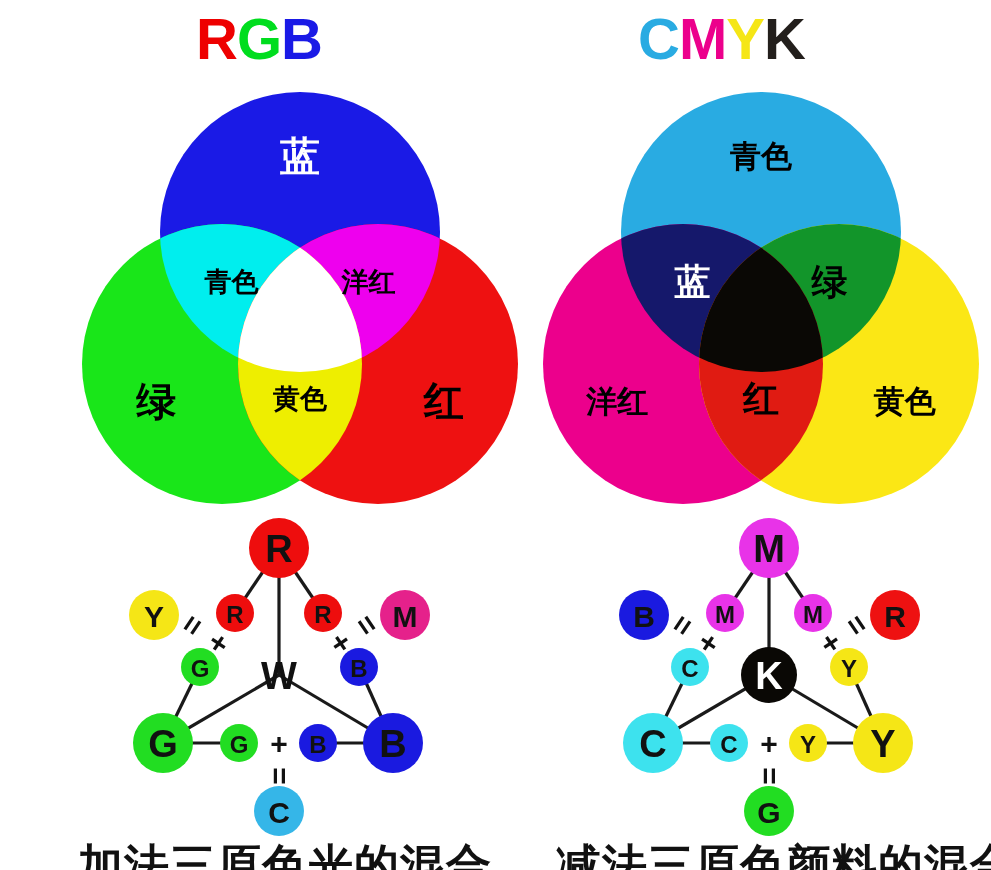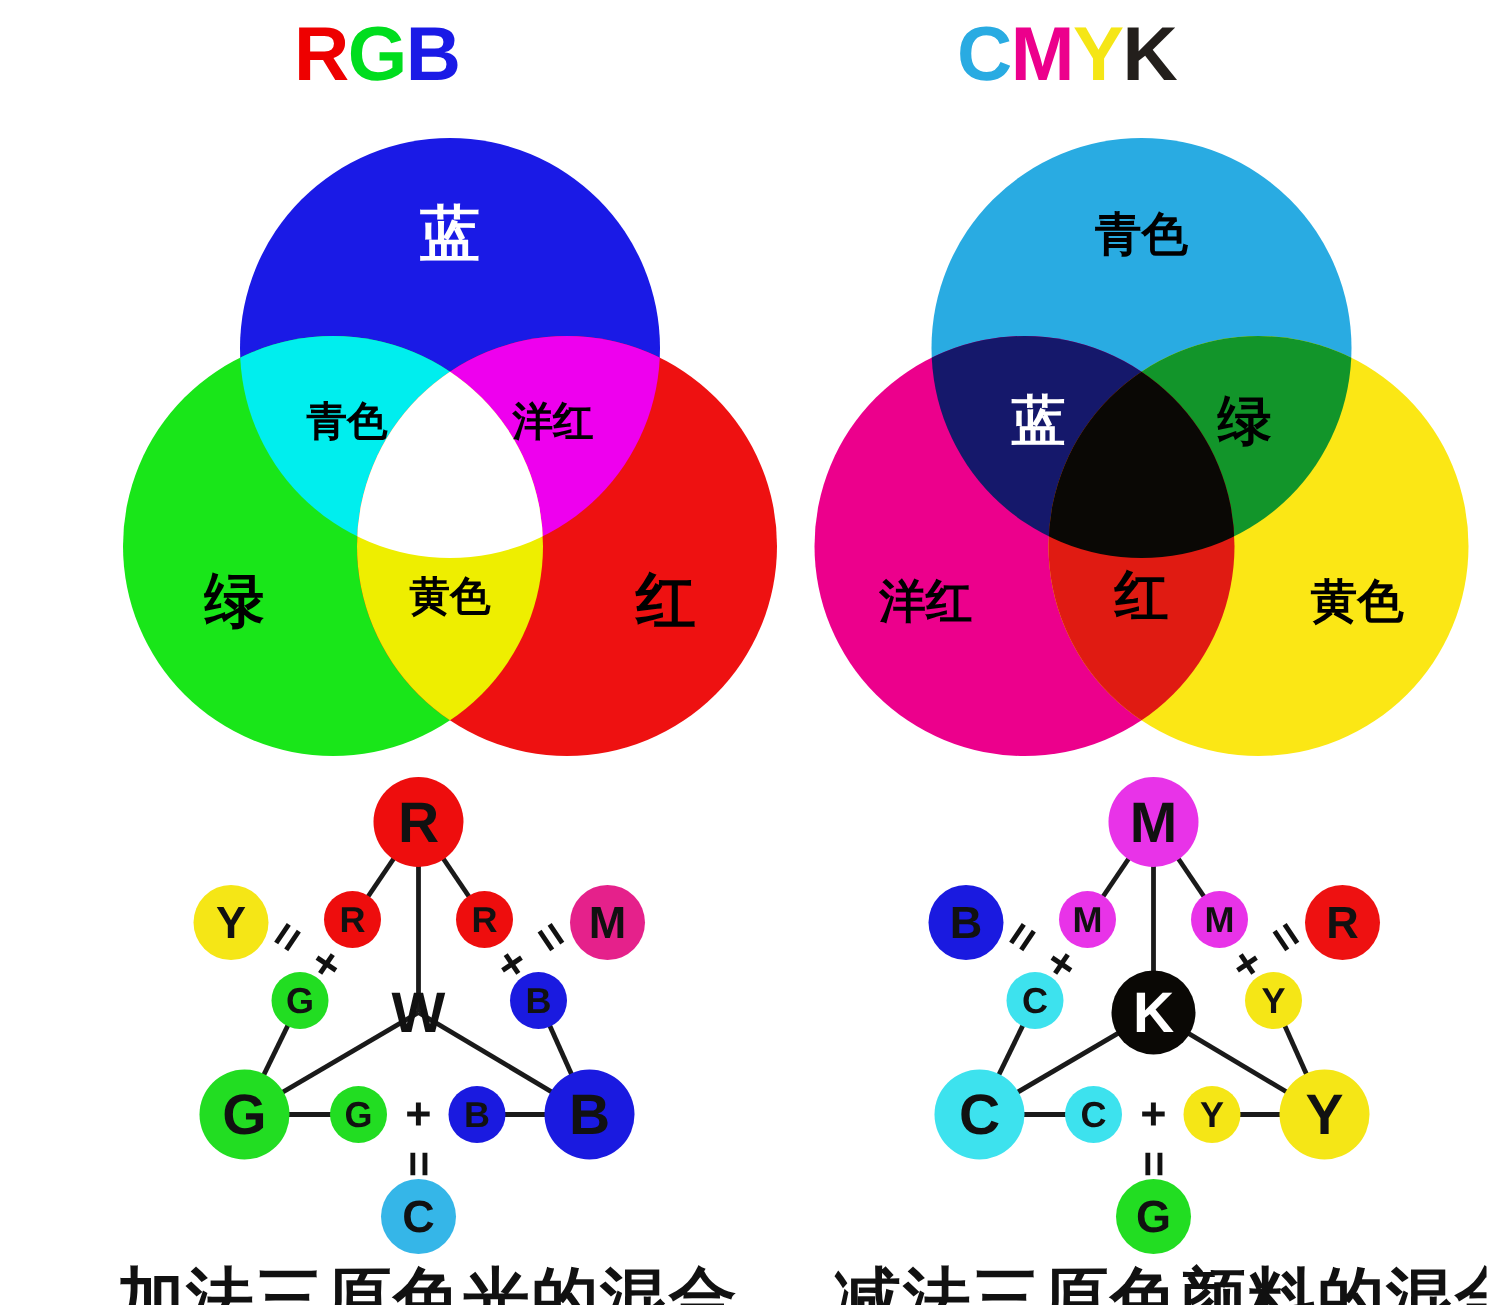--- a/index.html
+++ b/index.html
@@ -21,21 +21,21 @@
     top: 0;
     width: 991px;
     height: 870px;
   }
 
   
   .title {
     position: absolute;
     font-family: "Liberation Sans", "DejaVu Sans", sans-serif;
     font-weight: bold;
-    font-size: 51px;
+    font-size: 58px;
     letter-spacing: -1px;
     line-height: 1;
     white-space: nowrap;
     user-select: none;
   }
   #title-rgb { left: 196px; top: 10px; }
   #title-cmyk { left: 627px; top: 10px; margin-left: 11px; }
   .title span { display: inline-block; }
 
   

